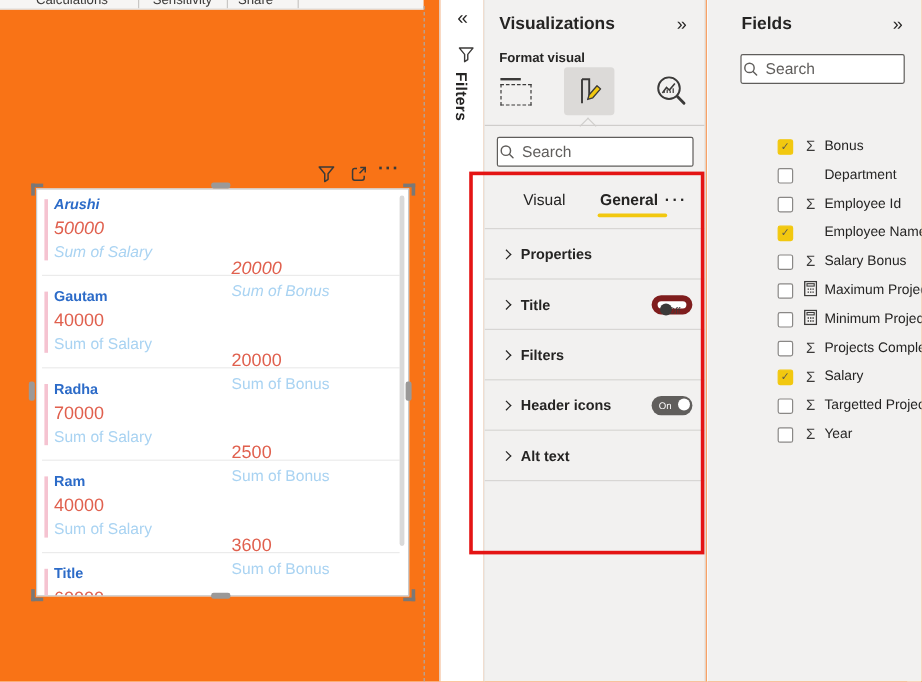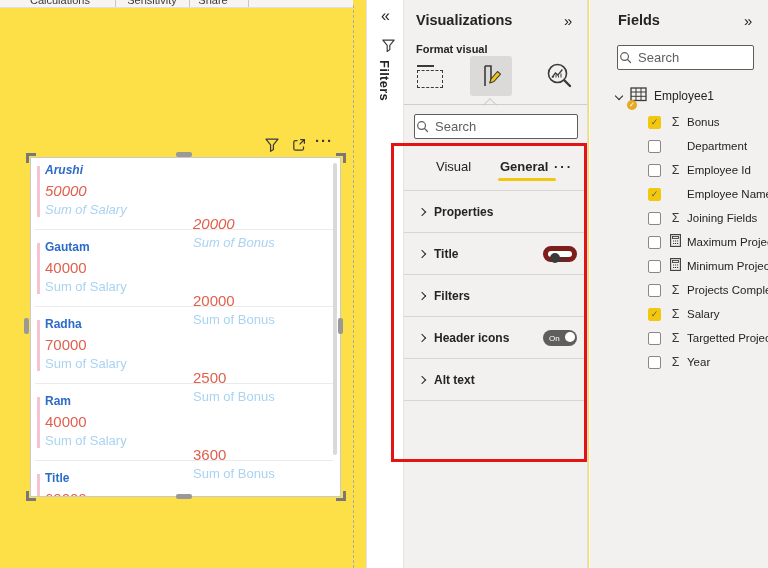--- a/index.html
+++ b/index.html
@@ -1,18 +1,18 @@
 <!DOCTYPE html>
 <html><head>
 <meta charset="utf-8">
 <style>
   * { margin:0; padding:0; box-sizing:border-box; }
   html,body { width:768px; height:568px; }
   body { font-family:"Liberation Sans","DejaVu Sans",sans-serif; background:#fff; color:#252423; overflow:hidden; }
-  #stage { position:relative; width:756px; height:568px; background:#fde047; }
+  #stage { position:relative; width:756px; height:568px; background:#f97316; }
 
   
   .ribbon { position:absolute; left:0; top:0; width:353px; height:8px; background:#f6f5f4; border-bottom:1px solid #e1dfdd; overflow:hidden; }
   .ribbon-tab { position:absolute; top:-6px; font-size:11px; color:#3b3a39; text-align:center; white-space:nowrap; }
   .ribbon-sep { position:absolute; top:0; width:1px; height:7px; background:#c8c6c4; }
 
   
   .page-dotted { position:absolute; left:353px; top:5px; height:563px; width:0; border-left:1px dashed #ababab; }
   .vdiv { position:absolute; top:0; width:1px; height:568px; background:#e4e2e0; }
 
@@ -291,31 +291,20 @@
     <div class="expand-chev" style="left:154px;top:12px;">»</div>
 
     <div class="searchbox" style="left:27px;top:45px;width:137px;height:25px;">
       <svg width="13" height="13" viewBox="0 0 14 14">
           <circle cx="6" cy="6" r="4.2" fill="none" stroke="#605e5c" stroke-width="1.3"></circle>
           <path d="M9.2 9.2 l3.2 3.2" stroke="#605e5c" stroke-width="1.3" stroke-linecap="round"></path>
         </svg>
       <span class="ph">Search</span>
     </div>
 
-    <div class="tbl-row">
-      <span class="chev-d"></span>
-      <span class="tbl-icon">
-        <svg width="18" height="15" viewBox="0 0 18 15">
-            <rect x="1" y="1" width="15" height="12.5" fill="none" stroke="#3b3a39" stroke-width="1.3"></rect>
-            <path d="M1 5 h15 M6 1 v12.5 M11 1 v12.5 M1 9.3 h15" stroke="#3b3a39" stroke-width="1" fill="none"></path>
-          </svg>
-        <span class="badge">✓</span>
-      </span>
-      <span class="tbl-name">Employee1</span>
-    </div>
 
     <div id="field-list">
   <div class="frow">
     <span class="cb on">✓</span>
     <span class="ficon-slot">Σ</span>
     <span class="flabel">Bonus</span>
   </div>
 
   <div class="frow">
     <span class="cb"></span>
@@ -331,21 +320,21 @@
 
   <div class="frow">
     <span class="cb on">✓</span>
     <span class="ficon-slot"></span>
     <span class="flabel">Employee Name</span>
   </div>
 
   <div class="frow">
     <span class="cb"></span>
     <span class="ficon-slot">Σ</span>
-    <span class="flabel">Joining Fields</span>
+    <span class="flabel">Salary Bonus</span>
   </div>
 
   <div class="frow">
     <span class="cb"></span>
     <span class="ficon-slot"><svg width="11" height="13" viewBox="0 0 11 13">
               <rect x="0.6" y="0.6" width="9.8" height="11.8" fill="none" stroke="#3b3a39" stroke-width="1.1"></rect>
               <rect x="2.5" y="2.4" width="6" height="2" fill="none" stroke="#3b3a39" stroke-width="0.9"></rect>
               <path d="M3 7 h1.2 M5 7 h1.2 M7 7 h1.2 M3 9.5 h1.2 M5 9.5 h1.2 M7 9.5 h1.2" stroke="#3b3a39" stroke-width="1.1"></path>
             </svg></span>
     <span class="flabel">Maximum Projects</span>

